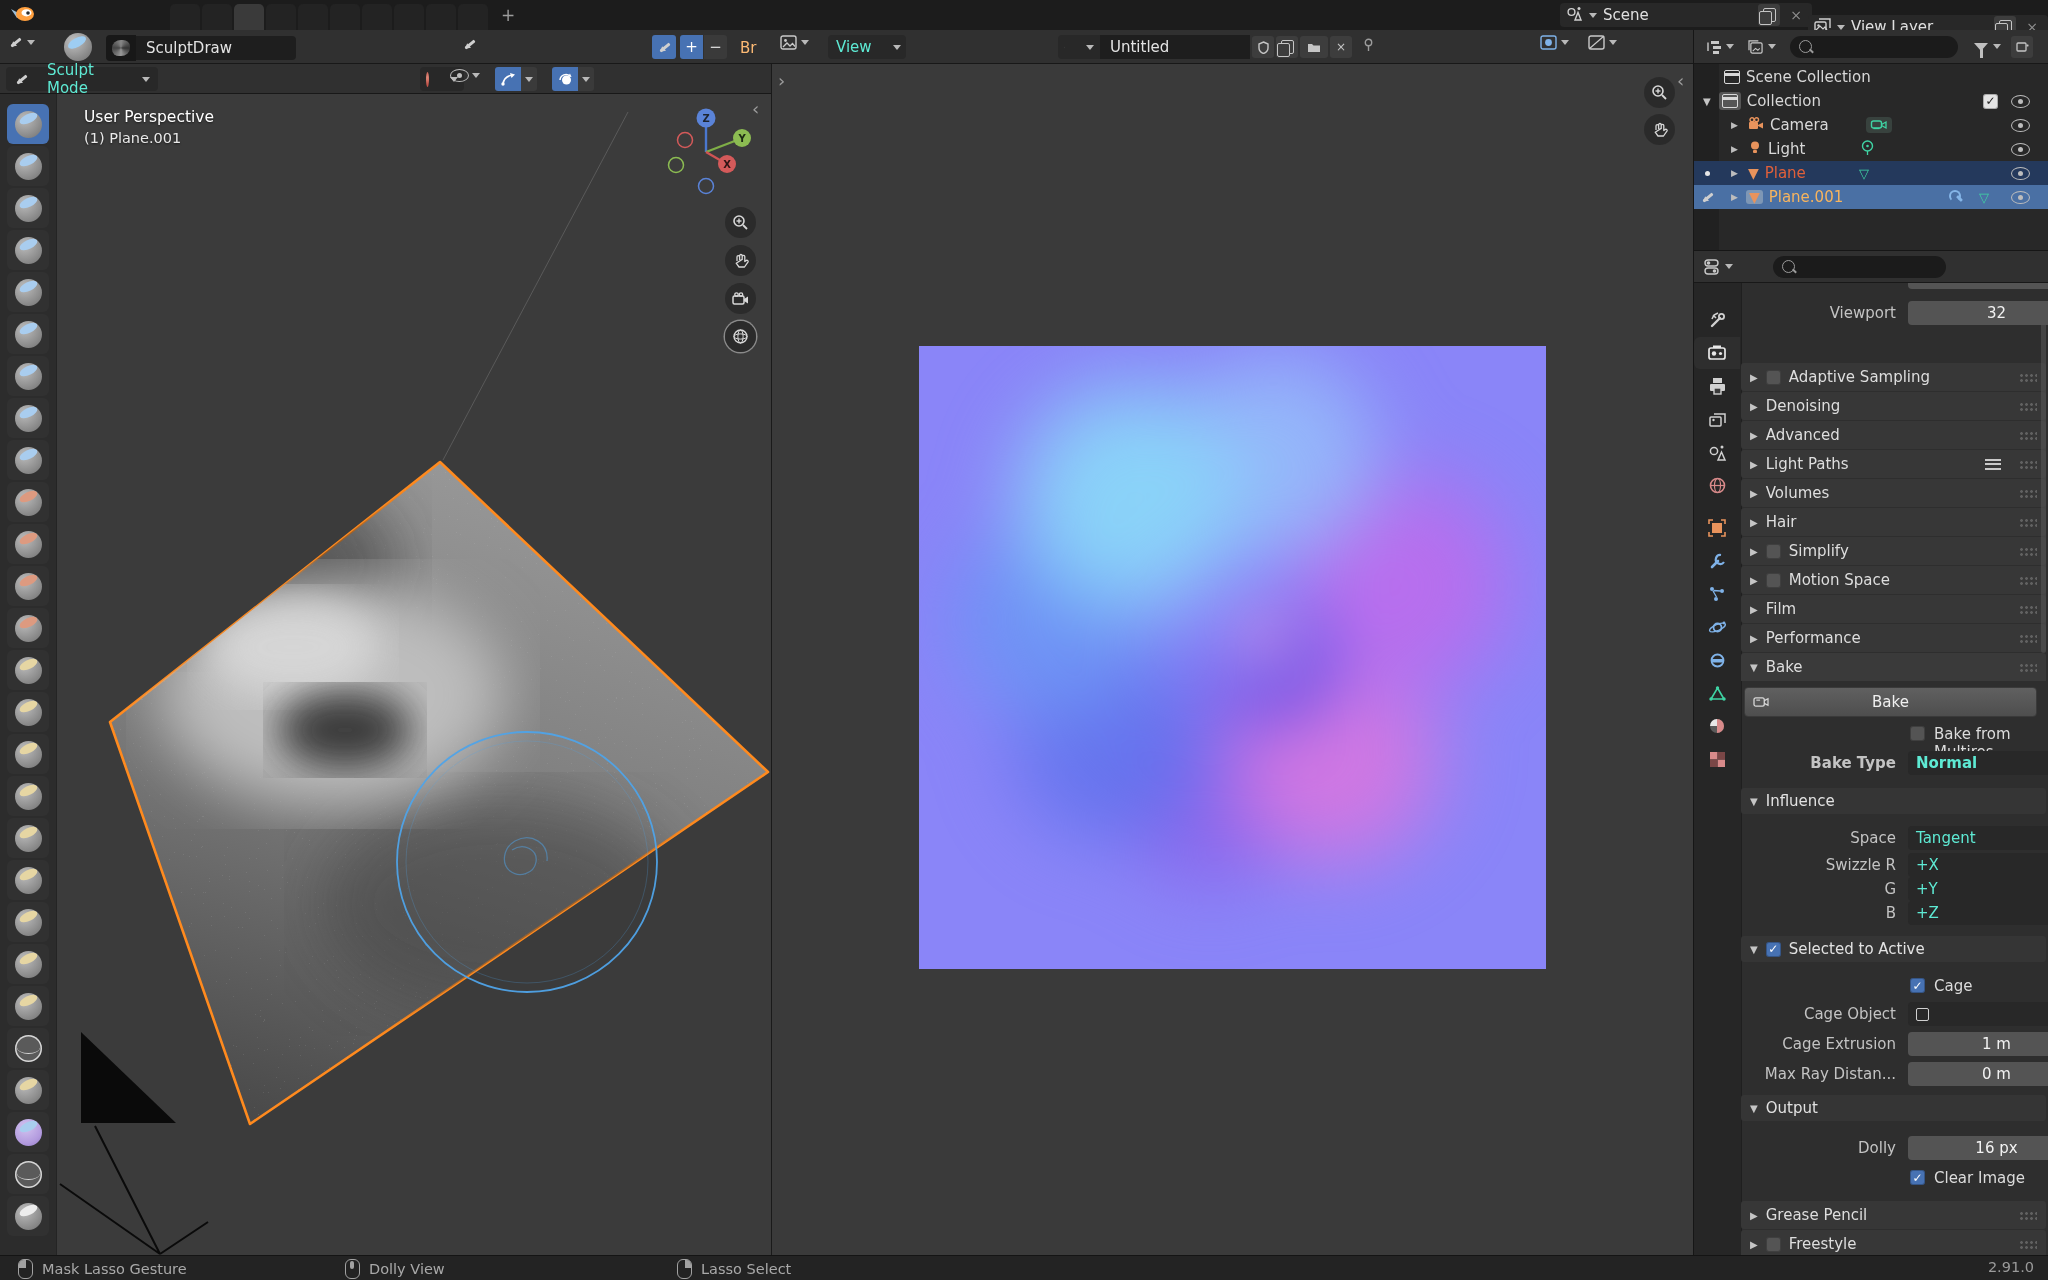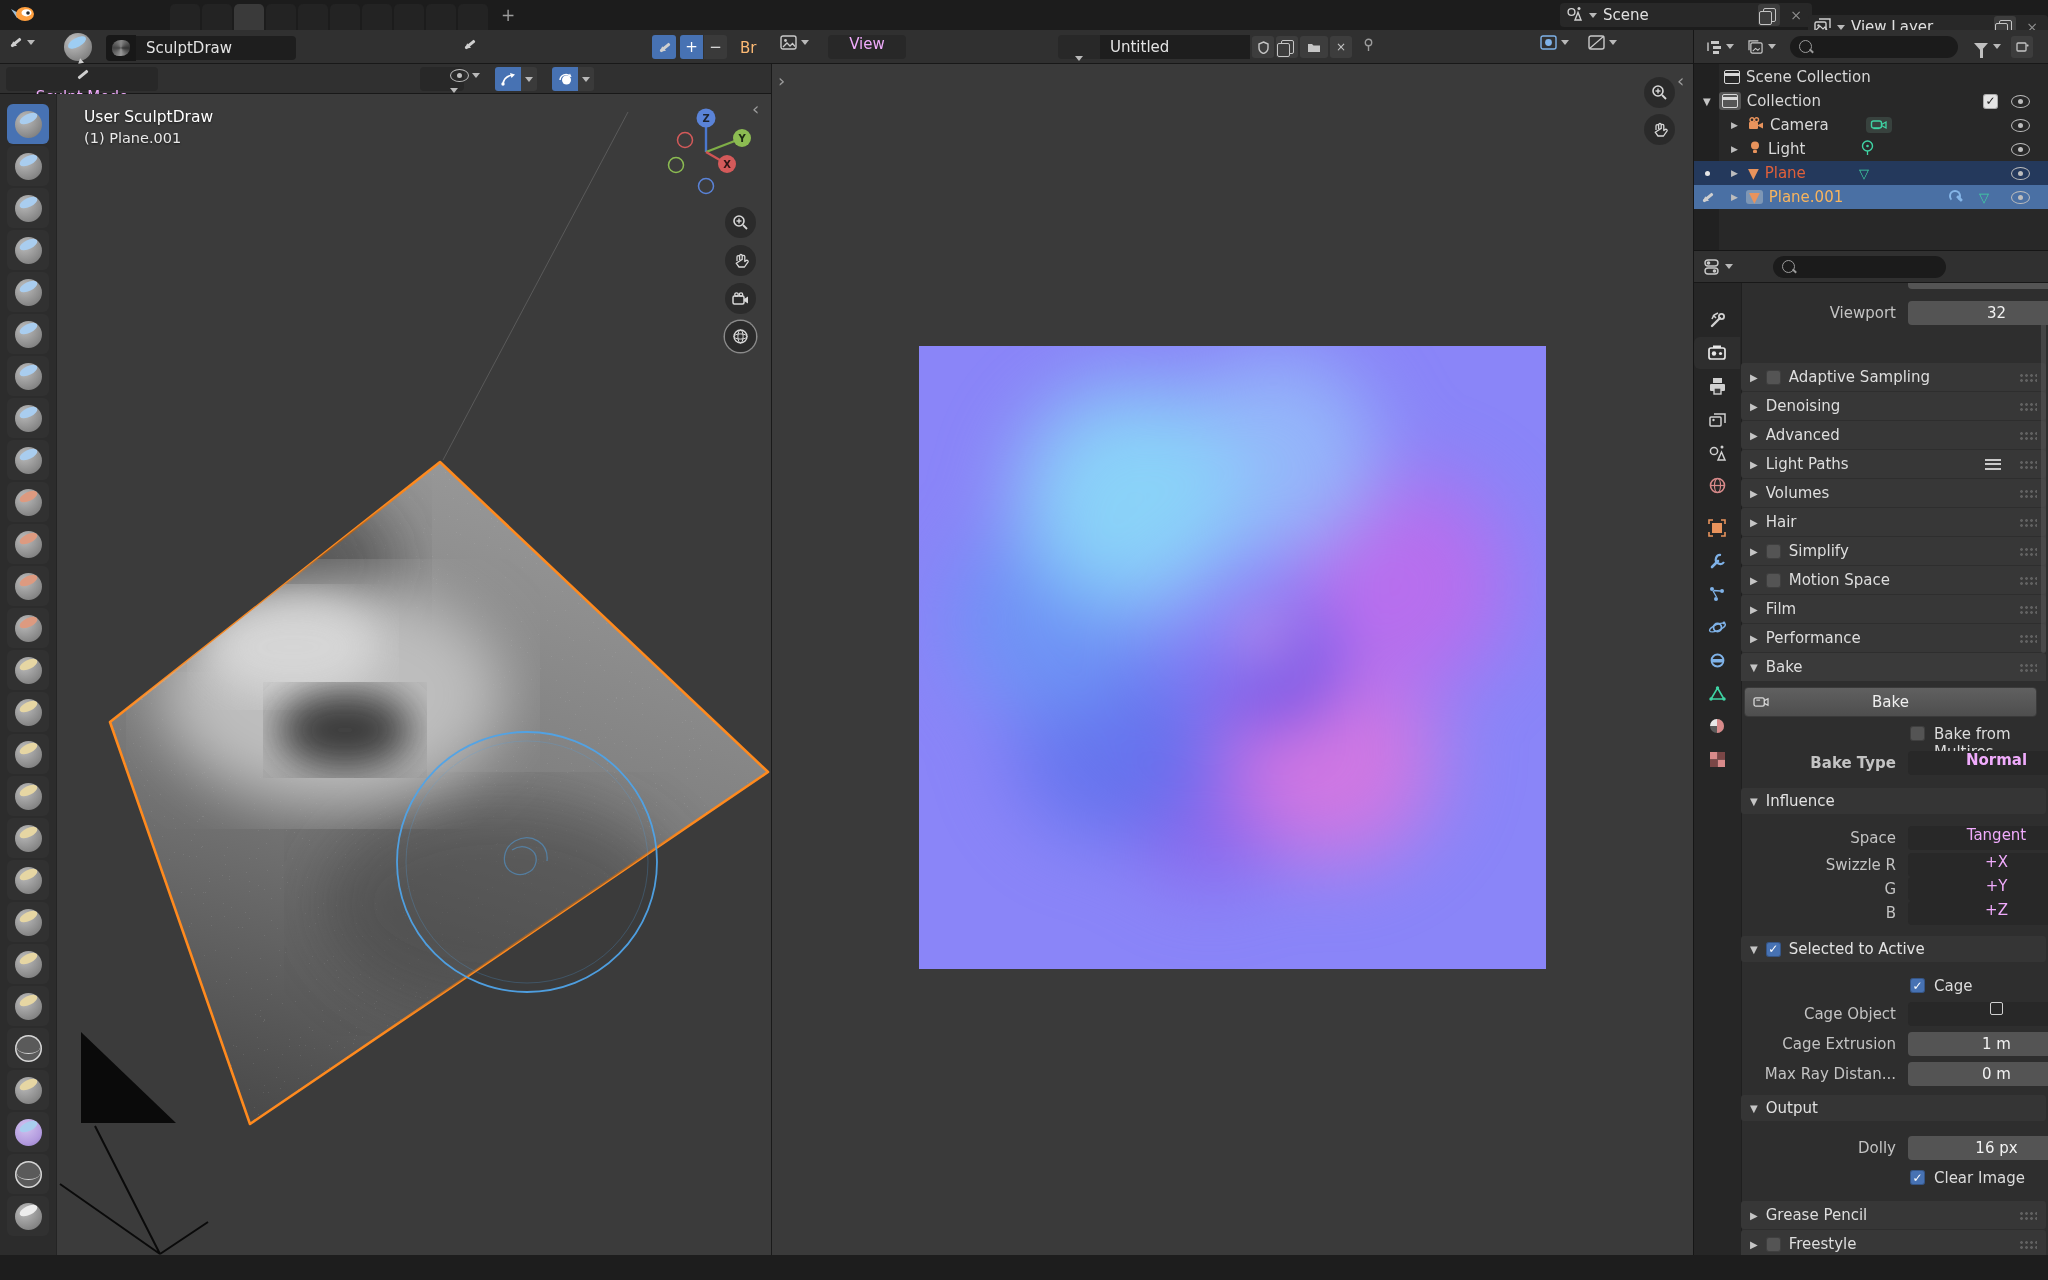--- a/index.html
+++ b/index.html
@@ -1,20 +1,20 @@
 <!DOCTYPE html>
 <html><head>
 <meta charset="utf-8">
 <style>
   html,body{margin:0;padding:0;background:#111;}
   #app{position:relative;width:2048px;height:1280px;background:#1d1d1d;font-family:"DejaVu Sans",sans-serif;font-size:15px;color:#d6d6d6;overflow:hidden;-webkit-font-smoothing:antialiased;}
   .abs{position:absolute;}
   .r{display:flex;align-items:center;}
   
-  .dd{background:#282828;border-radius:4px;color:#f0abfc;display:flex;align-items:center;padding:0 8px;gap:21px;height:24px;box-sizing:border-box;flex-direction:column;}
+  .dd{background:#282828;border-radius:4px;color:#5eead4;display:flex;align-items:center;padding:0 8px;gap:21px;height:24px;box-sizing:border-box;}
   .cv{width:0;height:0;border-left:4px solid transparent;border-right:4px solid transparent;border-top:5px solid #b9b9b9;flex:0 0 auto;}
   .dd .cv{margin-left:auto;}
   .slider{background:#545454;border-radius:4px;color:#f2f2f2;display:flex;align-items:center;justify-content:center;height:24px;position:relative;overflow:hidden;}
   .slider .fill{position:absolute;left:0;top:0;bottom:0;background:#4f76b8;}
   .slider span{position:relative;z-index:1;}
   .chk{width:16px;height:16px;border-radius:3px;background:#545454;display:inline-flex;align-items:center;justify-content:center;font-size:12px;color:#fff;flex:0 0 auto;box-shadow:inset 0 0 0 1px #00000040;}
   .chk.on{background:#4772b3;}
   .chk.on::after{content:"✓";}
   .chk.lt{background:#e4e4e4;color:#222;}
   .chk.lt::after{content:"✓";}
@@ -411,21 +411,21 @@
           <span class="tool-icn t-p"></span>
         </div>
         <div class="toolbtn">
           <span class="tool-icn t-wire"></span>
         </div>
         <div class="toolbtn">
           <span class="tool-icn t-w"></span>
         </div>
       </div>
 
-    <span class="ovl-txt" style="left:84px;top:14px;">User SculptDraw</span>
+    <span class="ovl-txt" style="left:84px;top:14px;">User Perspective</span>
     <span class="ovl-txt" style="left:84px;top:36px;font-size:14.5px;color:#e9e9e9;">(1) Plane.001</span>
 
     <div class="vp-btn" style="left:725px;top:113px;">
       <svg width="17" height="17" viewBox="0 0 17 17">
           <circle cx="7" cy="7" r="5" fill="none" stroke="#d8d8d8" stroke-width="1.6"></circle>
           <line x1="11" y1="11" x2="15" y2="15" stroke="#d8d8d8" stroke-width="1.8"></line>
           <line x1="4.5" y1="7" x2="9.5" y2="7" stroke="#d8d8d8" stroke-width="1.4"></line>
           <line x1="7" y1="4.5" x2="7" y2="9.5" stroke="#d8d8d8" stroke-width="1.4"></line>
         </svg>
     </div>
@@ -946,14 +946,29 @@
             <span class="chk"></span>
             <span>Freestyle</span>
             <span class="grip"></span>
           </div>
         </div>
 
       <div id="pscroll"></div>
     </div>
   </div>
 
+  <div id="statusbar" class="abs">
+    <span class="kmitem" style="left:18px;">
+      <span class="mouse left"></span>
+      <span>Mask Lasso Gesture</span>
+    </span>
+    <span class="kmitem" style="left:345px;">
+      <span class="mouse mid"></span>
+      <span>Dolly View</span>
+    </span>
+    <span class="kmitem" style="left:677px;">
+      <span class="mouse right"></span>
+      <span>Lasso Select</span>
+    </span>
+    <span class="kmitem" style="right:14px;color:#9a9a9a;">2.91.0</span>
+  </div>
 
 </div>
 
 </body></html>

